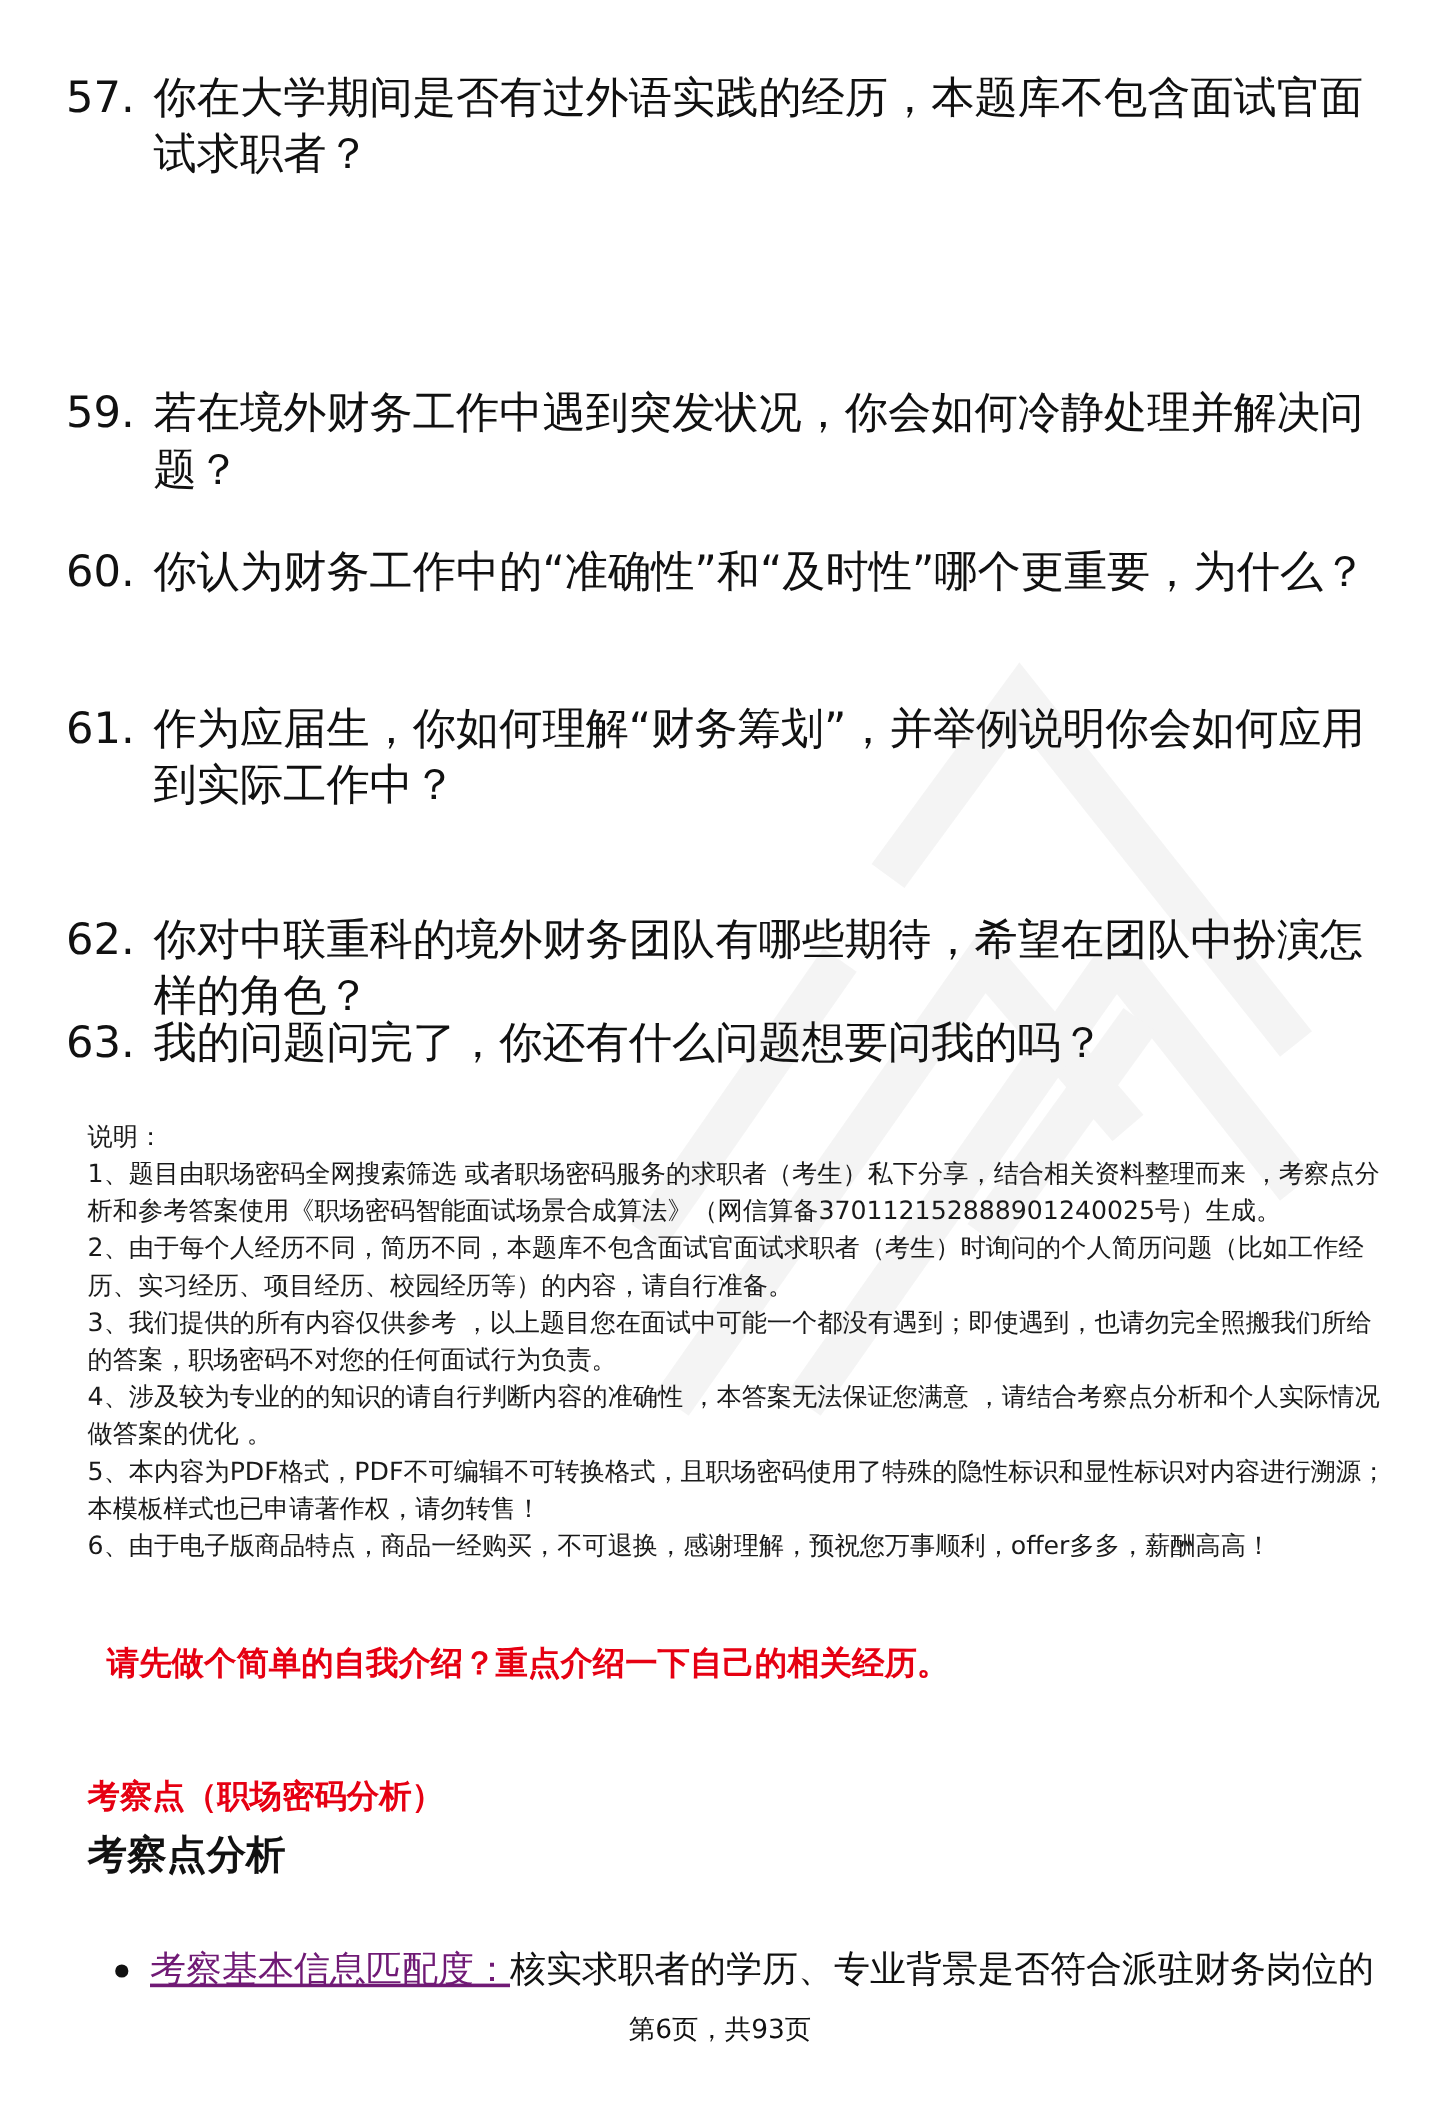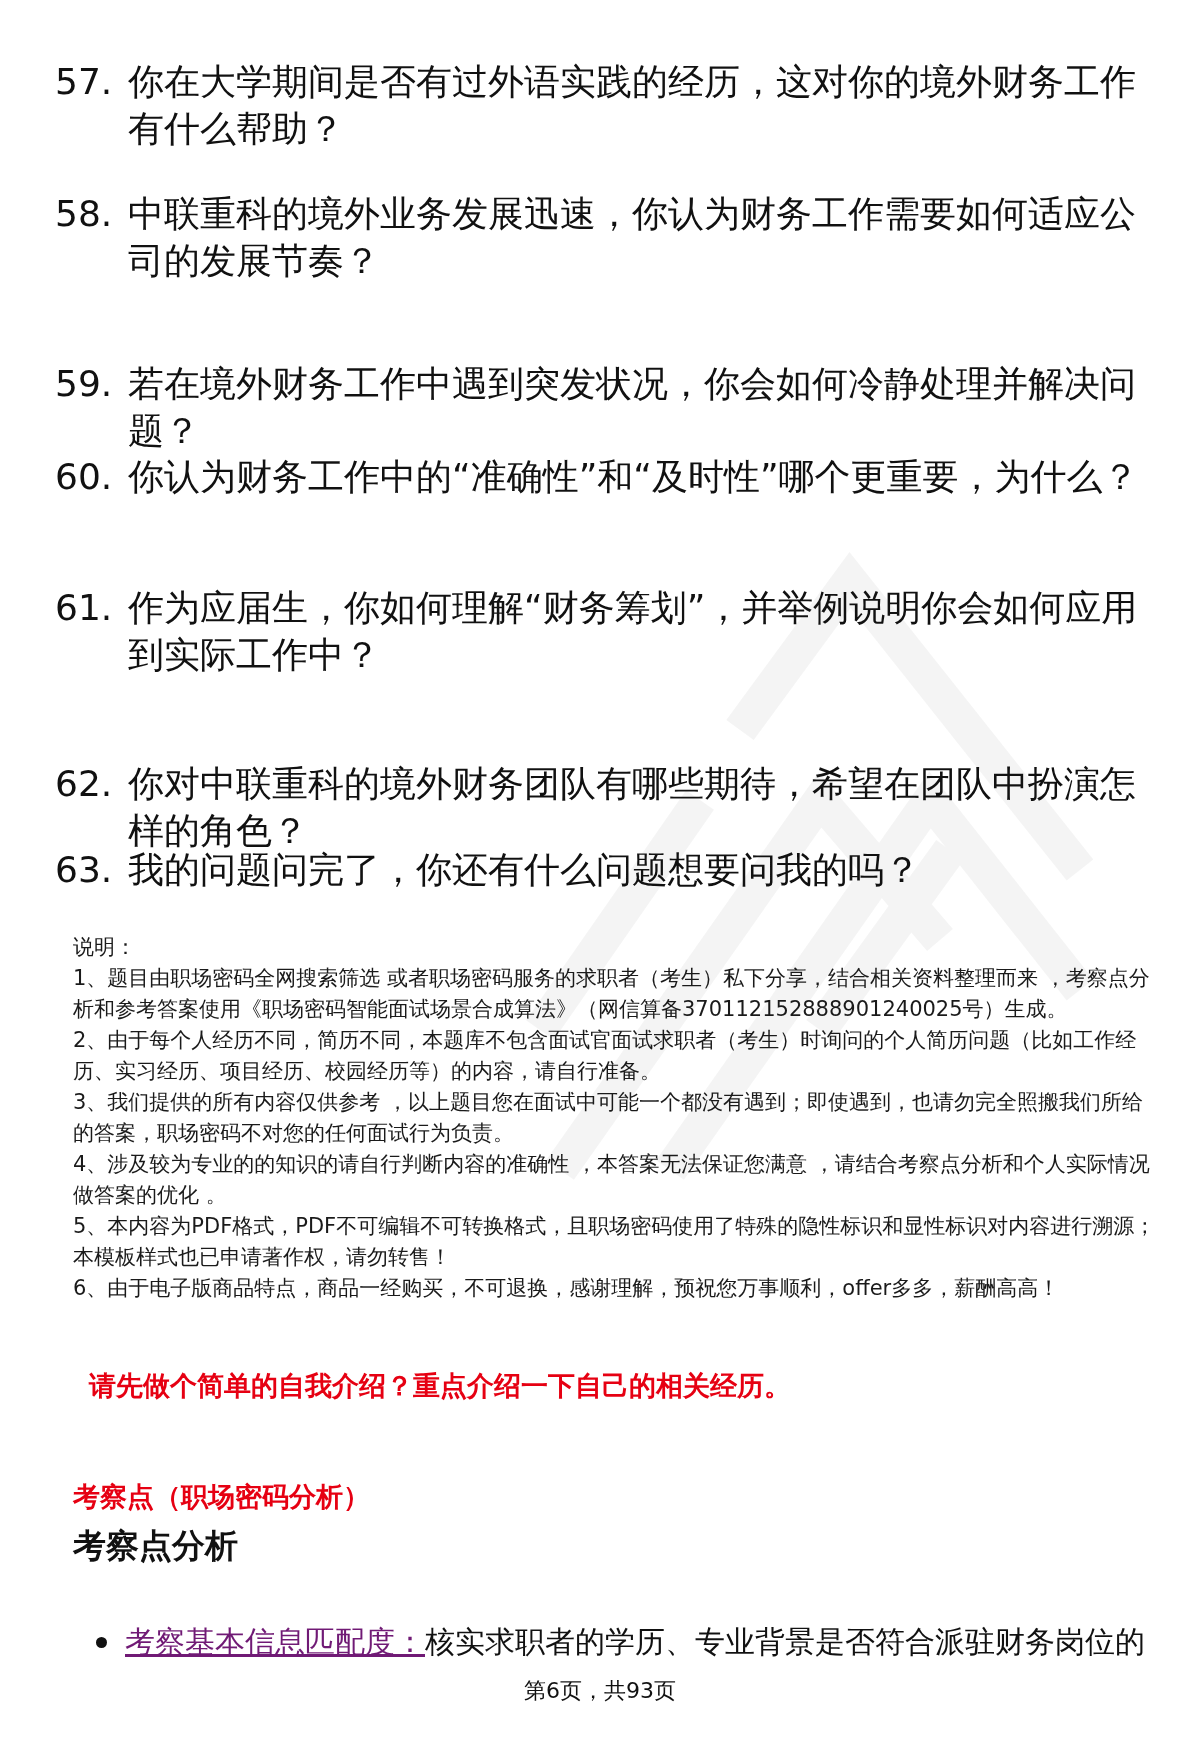--- a/index.html
+++ b/index.html
@@ -31,27 +31,23 @@
     <path d="M220 260 L330 110 L560 400"></path>
     <path d="M300 560 L430 380"></path>
     <path d="M20 560 L180 330"></path>
   </g>
 </svg>
 
 <div class="page">
 
   <div class="q" style="top:58px;">
     <span class="num">57.</span>
-    <span class="txt">你在大学期间是否有过外语实践的经历，这对你的境外财务工作有什么帮助？</span>
+    <span class="txt">你在大学期间是否有过外语实践的经历，本题库不包含面试官面试求职者？</span>
   </div>
-  <div class="q" style="top:190px;">
-    <span class="num">58.</span>
-    <span class="txt">中联重科的境外业务发展迅速，你认为财务工作需要如何适应公司的发展节奏？</span>
-  </div>
-  <div class="q" style="top:321px;margin-top:39px;">
+  <div class="q" style="top:321px;">
     <span class="num">59.</span>
     <span class="txt">若在境外财务工作中遇到突发状况，你会如何冷静处理并解决问题？</span>
   </div>
   <div class="q" style="top:453px;justify-content:center;">
     <span class="num">60.</span>
     <span class="txt">你认为财务工作中的“准确性”和“及时性”哪个更重要，为什么？</span>
   </div>
   <div class="q" style="top:584px;">
     <span class="num">61.</span>
     <span class="txt">作为应届生，你如何理解“财务筹划”，并举例说明你会如何应用到实际工作中？</span>

